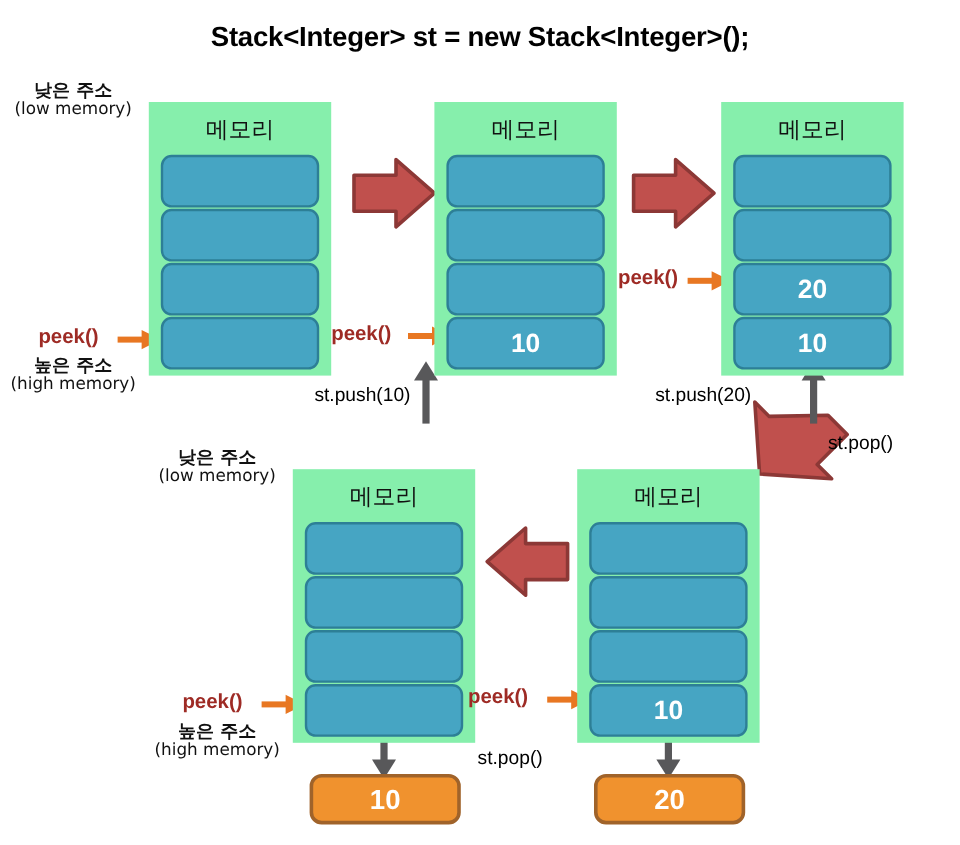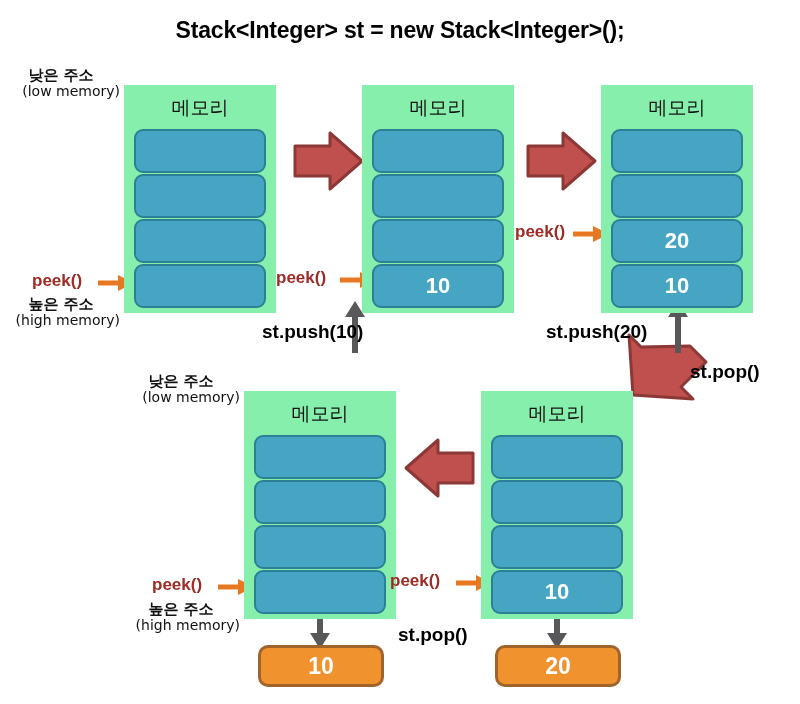--- a/index.html
+++ b/index.html
@@ -36,29 +36,29 @@
     line-height:1;
   }
 
   
   .addr{
     position:absolute;text-align:center;color:#111;
     font-family:"DejaVu Sans","Liberation Sans",sans-serif;
     line-height:1.12;
   }
   .addr .ko{display:block;font-size:15px;font-weight:bold;}
-  .addr .en{display:block;font-size:14px;text-align:right;}
+  .addr .en{display:block;font-size:14px;}
 
   .peek{
     position:absolute;color:#9E2B25;font-weight:bold;font-size:17px;
     white-space:nowrap;
   }
 
   .oplabel{
-    position:absolute;color:#000;font-weight:bold;font-size:19px;
+    position:absolute;color:#000;font-weight:normal;font-size:16px;
     white-space:nowrap;
   }
 
   
   .outbox{
     position:absolute;background:#F0922E;border:3px solid #A0632A;
     border-radius:10px;box-sizing:border-box;
     color:#fff;font-weight:bold;font-size:23px;
     display:flex;align-items:center;justify-content:center;
   }

